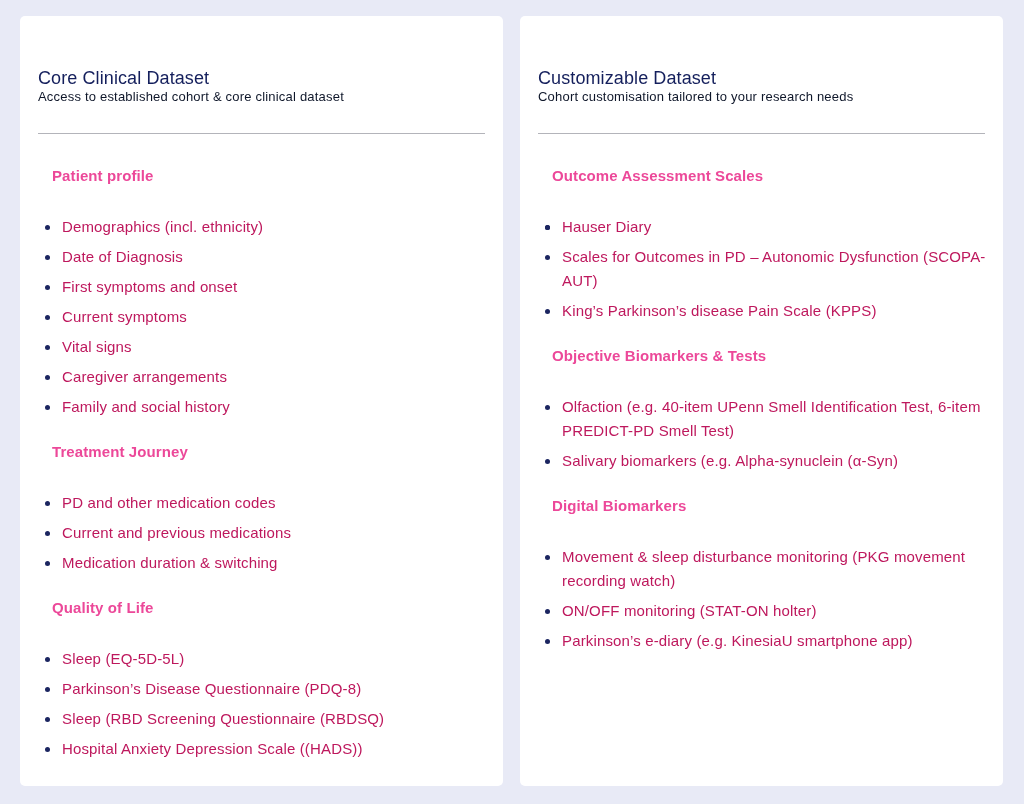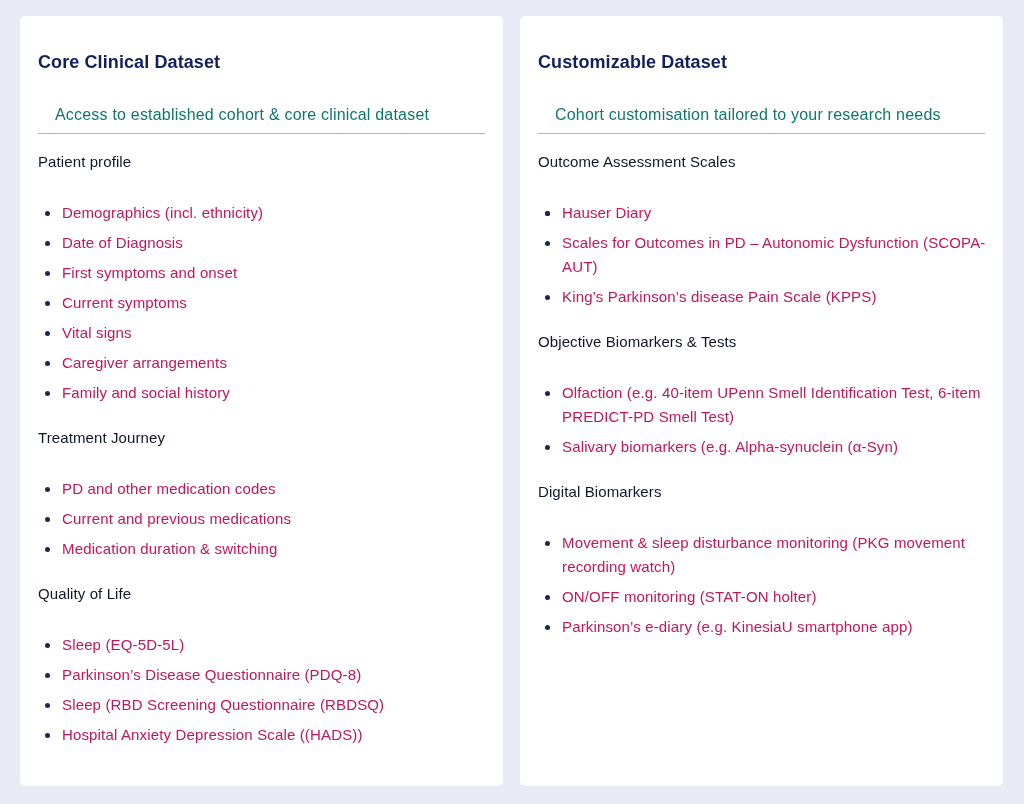--- a/index.html
+++ b/index.html
@@ -13,36 +13,36 @@
     position:absolute; top:16px;
     width:483px; height:770px;
     background:#ffffff;
     border-radius:5px;
     box-sizing:border-box;
     padding:0 18px;
   }
   .card.left { left:20px; }
   .card.right { left:520px; }
   .title {
-    position:absolute; top:36px; left:18px;
-    font-size:18px; font-weight:bold;
+    position:absolute; top:52px; left:18px;
+    font-size:18px; font-weight:normal;
     color:#141f5c; margin:0; letter-spacing:0.1px;
   }
   .subtitle {
     position:absolute; top:73px; left:18px;
-    font-size:16px; color:#0f766e; margin:17px; letter-spacing:0.2px;
+    font-size:13px; color:#0f172a; margin:0; letter-spacing:0.2px;
   }
   .divider {
     position:absolute; top:117px; left:18px; right:18px;
     height:1px; background:#b3b4ba; border:none; margin:0;
   }
   .content { position:absolute; top:137px; left:18px; right:10px; }
   .section-title {
-    font-size:15px; font-weight:normal; color:#0f172a;
-    margin:0; line-height:18px; letter-spacing:0.1px;
+    font-size:15px; font-weight:bold; color:#ec4899;
+    margin:14px; line-height:18px; letter-spacing:0.1px;
   }
   ul.items {
     list-style:none; margin:0; padding:0;
     margin-top:30px; margin-bottom:24px;
   }
   ul.items li {
     position:relative; padding-left:24px;
     font-size:15px; color:#be185d; line-height:24px;
     margin-bottom:6px; letter-spacing:0.15px;
   }

